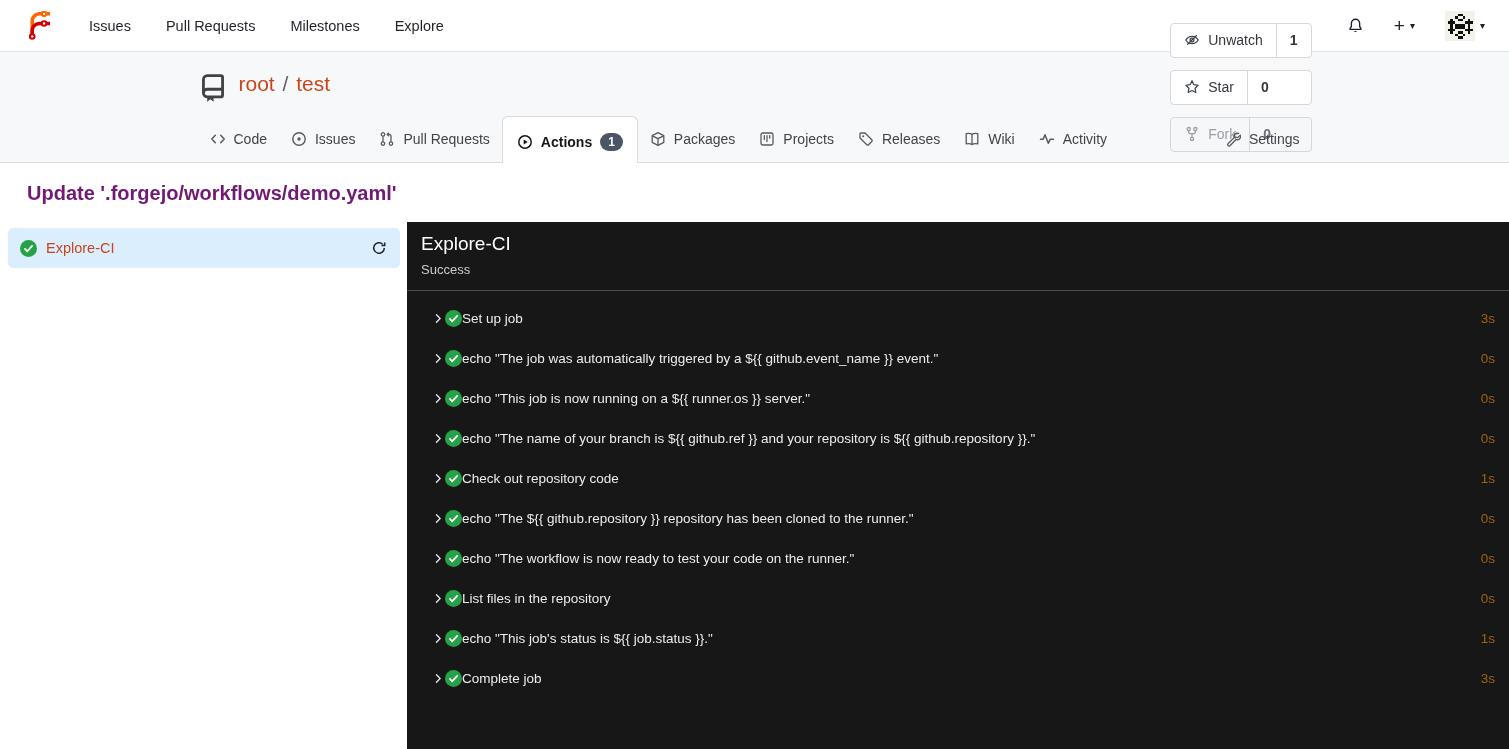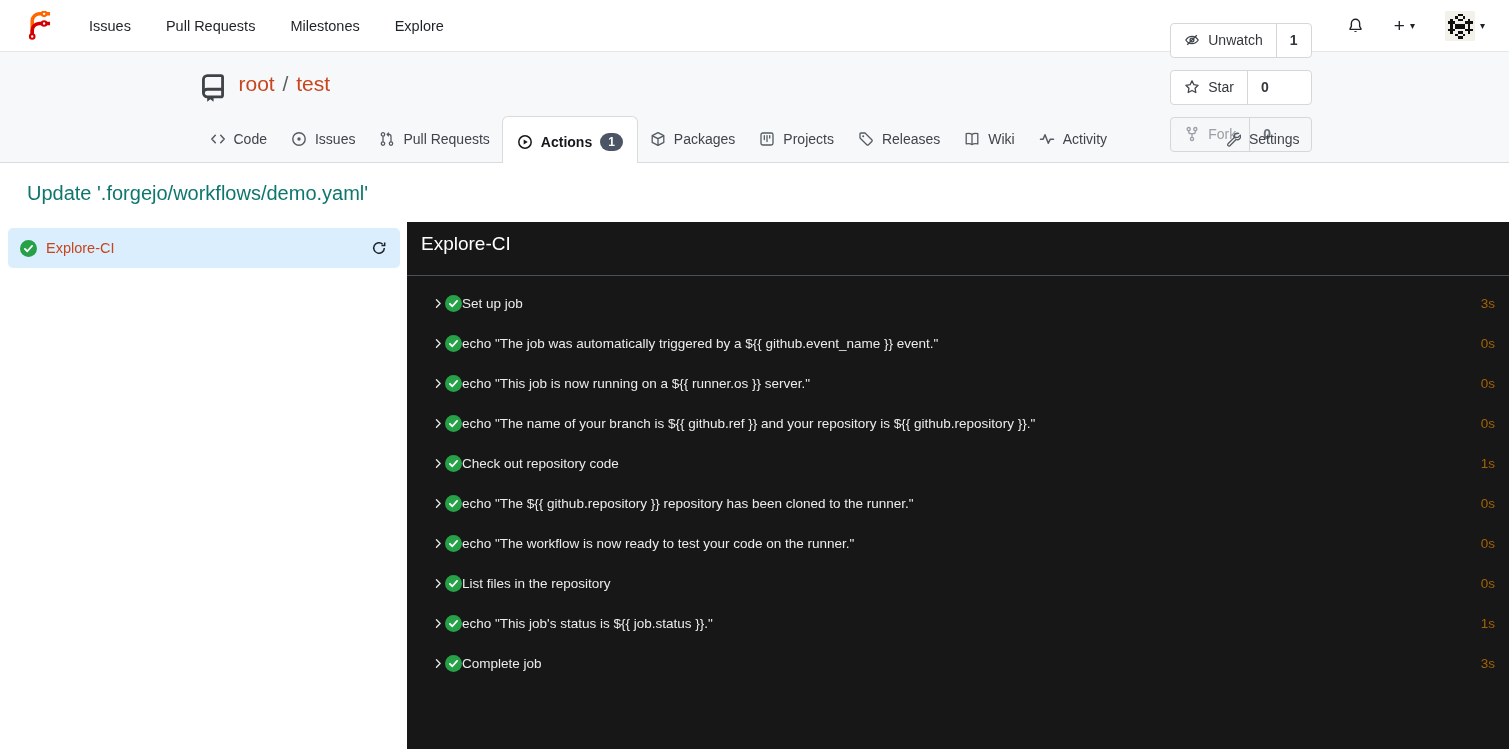--- a/index.html
+++ b/index.html
@@ -46,21 +46,21 @@
     color:#40444a; cursor:pointer; border:1px solid transparent; border-bottom:none; }
   .tab svg { color:#555b62; }
   .tab.active { background:#fff; border-color:#d9dbdd; border-radius:6px 6px 0 0; margin-bottom:-1px;
     font-weight:600; color:#17181b; padding:16px 14px 12px; }
   .tab.active svg { color:#17181b; }
   .tab-settings { margin-left:auto; }
   .badge { background:#4c5565; color:#fff; font-size:12px; font-weight:600; line-height:1;
     padding:3px 8px; border-radius:10px; }
 
   
-  .page-title { flex:0 0 auto; font-size:20px; color:#0f766e; padding:19px 26px 17px 27px; }
+  .page-title { flex:0 0 auto; font-size:20px; color:#701a75; padding:19px 26px 17px 27px;font-weight:bold; }
 
   
   .run { flex:1; display:flex; min-height:0; }
   .run-sidebar { width:407px; flex:0 0 407px; background:#fff; padding:6px 7px 0 8px; }
   .job-item { display:flex; align-items:center; gap:9px; background:#dbeefd; border-radius:5px;
     height:40px; padding:0 13px 0 12px; cursor:pointer; }
   .job-label { color:#c7461d; font-size:14.5px; }
   .job-refresh { margin-left:auto; color:#1f2328; cursor:pointer; display:flex; }
 
   .run-panel { flex:1; background:#171717; display:flex; flex-direction:column; min-width:0; }
@@ -293,20 +293,21 @@
           <path d="M13.3 8a5.3 5.3 0 1 1-1.6-3.8" fill="none" stroke="currentColor" stroke-width="1.5"></path>
           <path d="M13.7 2.4v3.2h-3.2" fill="none" stroke="currentColor" stroke-width="1.5"></path>
         </svg>
       </span>
     </div>
   </div>
 
   <div class="run-panel">
     <div class="panel-header">
       <div class="panel-title">Explore-CI</div>
+      <div class="panel-status">Success</div>
     </div>
     <div class="steps">
 
       <div class="step">
         <span class="step-chevron">
             <svg width="13" height="13" viewBox="0 0 16 16">
               <path d="M5.5 3.5 10 8l-4.5 4.5" fill="none" stroke="currentColor" stroke-width="1.7" stroke-linecap="round" stroke-linejoin="round"></path>
             </svg>
           </span>
         <svg class="check-circle" viewBox="0 0 16 16">

